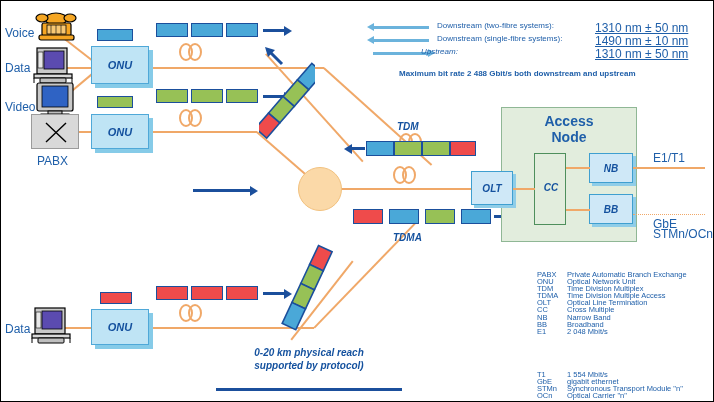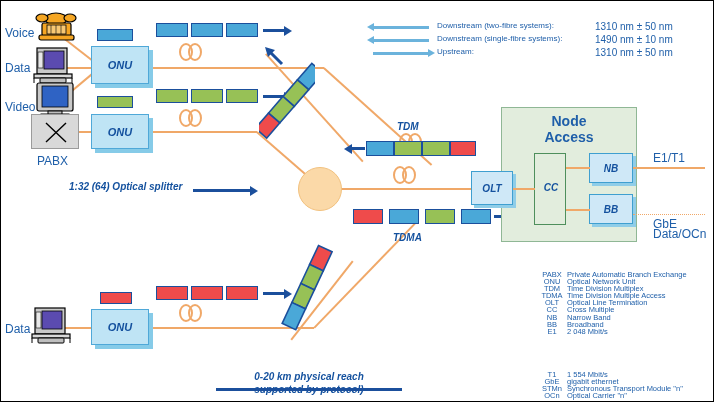--- a/index.html
+++ b/index.html
@@ -55,23 +55,23 @@
   .ccbox{position:absolute;background:#e2eddd;border:1.5px solid #4e8f5c;box-sizing:border-box;}
 
   
   .pabx{position:absolute;background:#d9d9d9;border:1.5px solid #9b9b9b;box-sizing:border-box;}
   .legend-line{position:absolute;height:3px;background:#6bb3dc;}
   .legend-line.l:after{content:"";position:absolute;left:-6px;top:-3px;
      border-right:7px solid #6bb3dc;border-top:4px solid transparent;border-bottom:4px solid transparent;}
   .legend-line.r:after{content:"";position:absolute;right:-6px;top:-3px;
      border-left:7px solid #6bb3dc;border-top:4px solid transparent;border-bottom:4px solid transparent;}
 
-  .abbr-row{position:absolute;font-size:7.5px;color:#1f5fa9;white-space:nowrap;text-align:center;}
+  .abbr-row{position:absolute;font-size:7.5px;color:#1f5fa9;white-space:nowrap;}
   .abbr-key{display:inline-block;width:30px;}
-  .wl{position:absolute;font-size:10px;color:#1f5fa9;white-space:nowrap;}
+  .wl{position:absolute;font-size:12px;color:#1f5fa9;white-space:nowrap;text-decoration:underline;}
   .ldesc{position:absolute;font-size:8px;color:#1f5fa9;white-space:nowrap;}
   .underbar{position:absolute;height:3px;background:#1b4f9c;}
 </style>
 </head>
 <body>
 
 <div id="canvas">
 
   <div class="fline" style="left:55px;top:66px;width:42px;"></div>
   <div class="fline-d" style="left:60px;top:34px;width:44px;transform:rotate(38deg);"></div>
@@ -231,41 +231,40 @@
       <g transform="rotate(25 28 52)">
         <rect x="21" y="5" width="15" height="21" fill="#ef4b4b" stroke="#1b4f9c" stroke-width="1.6"></rect>
         <rect x="21" y="26" width="15" height="21" fill="#97c156" stroke="#1b4f9c" stroke-width="1.6"></rect>
         <rect x="21" y="47" width="15" height="21" fill="#97c156" stroke="#1b4f9c" stroke-width="1.6"></rect>
         <rect x="21" y="68" width="15" height="23" fill="#4aa8d8" stroke="#1b4f9c" stroke-width="1.6"></rect>
       </g>
     </svg>
   </div>
 
   <div class="splitter" style="left:297px;top:166px;width:42px;height:42px;"></div>
-  <div class="abs ital" style="left:68px;top:180px;font-size:10px;">1:32 (64) Optical splitter</div>
   <div class="arrow-r" style="left:192px;top:188px;width:58px;"></div>
 
   <div class="abs ital" style="left:396px;top:120px;font-size:10px;">TDM</div>
   <div class="cell c-blue" style="left:365px;top:140px;width:28px;height:15px;"></div>
   <div class="cell c-green" style="left:393px;top:140px;width:28px;height:15px;"></div>
   <div class="cell c-green" style="left:421px;top:140px;width:28px;height:15px;"></div>
   <div class="cell c-red" style="left:449px;top:140px;width:26px;height:15px;"></div>
   <div class="arrow-l" style="left:350px;top:146px;width:14px;"></div>
 
   <div class="cell c-red" style="left:352px;top:208px;width:30px;height:15px;"></div>
   <div class="cell c-blue" style="left:388px;top:208px;width:30px;height:15px;"></div>
   <div class="cell c-green" style="left:424px;top:208px;width:30px;height:15px;"></div>
   <div class="cell c-blue" style="left:460px;top:208px;width:30px;height:15px;"></div>
   <div class="arrow-r" style="left:493px;top:214px;width:16px;"></div>
   <div class="abs ital" style="left:392px;top:231px;font-size:10px;">TDMA</div>
 
   <div class="anode" style="left:500px;top:106px;width:136px;height:135px;"></div>
   <div class="abs" style="left:500px;top:112px;width:136px;text-align:center;">
+    <div class="lbl" style="font-size:14px;">Access</div>
     <div class="lbl" style="font-size:14px;">Node</div>
-    <div class="lbl" style="font-size:14px;">Access</div>
   </div>
 
   <div class="blk" style="left:470px;top:170px;width:42px;height:34px;">
     <span style="margin-top:11px;font-size:10px;">OLT</span>
   </div>
 
   <div class="ccbox" style="left:533px;top:152px;width:32px;height:72px;">
     <span class="abs" style="left:0;top:28px;width:32px;text-align:center;font-style:italic;font-weight:bold;color:#14519e;font-size:10px;">CC</span>
   </div>
 
@@ -277,40 +276,41 @@
   </div>
 
   <div class="fline" style="left:512px;top:187px;width:22px;"></div>
   <div class="fline" style="left:565px;top:166px;width:24px;"></div>
   <div class="fline" style="left:565px;top:208px;width:24px;"></div>
 
   <div class="fline" style="left:632px;top:166px;width:72px;"></div>
   <div class="abs lbl-sm" style="left:652px;top:150px;">E1/T1</div>
   <div class="dotline" style="left:632px;top:213px;width:72px;"></div>
   <div class="abs lbl-sm" style="left:652px;top:216px;">GbE</div>
-  <div class="abs lbl-sm" style="left:652px;top:226px;">Data/OCn</div>
-
-  <div class="abs" style="left:213px;top:345px;width:190px;text-align:center;margin-top:24px;">
+  <div class="abs lbl-sm" style="left:652px;top:226px;">STMn/OCn</div>
+
+  <div class="abs" style="left:213px;top:345px;width:190px;text-align:center;">
     <div class="ital" style="font-size:10px;line-height:13px;">0-20 km physical reach</div>
     <div class="ital" style="font-size:10px;line-height:13px;">supported by protocol)</div>
   </div>
   <div class="underbar" style="left:215px;top:387px;width:186px;"></div>
 
   <div class="legend-line l" style="left:372px;top:25px;width:56px;"></div>
   <div class="ldesc" style="left:436px;top:20px;">Downstream (two-fibre systems):</div>
   <div class="wl" style="left:594px;top:20px;">1310 nm  ±  50 nm</div>
 
   <div class="legend-line l" style="left:372px;top:38px;width:56px;"></div>
   <div class="ldesc" style="left:436px;top:33px;">Downstream (single-fibre systems):</div>
   <div class="wl" style="left:594px;top:33px;">1490 nm  ±  10 nm</div>
 
   <div class="legend-line r" style="left:372px;top:51px;width:56px;"></div>
-  <div class="ldesc" style="left:436px;top:46px;">Upstream:</div>
+  <div class="ldesc" style="left:420px;top:46px;font-style:italic;">Upstream:</div>
   <div class="wl" style="left:594px;top:46px;">1310 nm  ±  50 nm</div>
 
+  <div class="abs" style="left:398px;top:68px;font-size:8px;color:#1f5fa9;font-weight:bold;white-space:nowrap;">Maximum bit rate 2 488 Gbit/s both downstream and upstream</div>
 
   <div class="abs" style="left:536px;top:262px;">
     <div style="height:7.1px;"><span class="abbr-row" style="position:relative;"><span class="abbr-key">PABX</span><span>Private Automatic Branch Exchange</span></span></div>
     <div style="height:7.1px;"><span class="abbr-row" style="position:relative;"><span class="abbr-key">ONU</span><span>Optical Network Unit</span></span></div>
     <div style="height:7.1px;"><span class="abbr-row" style="position:relative;"><span class="abbr-key">TDM</span><span>Time Division Multiplex</span></span></div>
     <div style="height:7.1px;"><span class="abbr-row" style="position:relative;"><span class="abbr-key">TDMA</span><span>Time Division Multiple Access</span></span></div>
     <div style="height:7.1px;"><span class="abbr-row" style="position:relative;"><span class="abbr-key">OLT</span><span>Optical Line Termination</span></span></div>
     <div style="height:7.1px;"><span class="abbr-row" style="position:relative;"><span class="abbr-key">CC</span><span>Cross Multiple</span></span></div>
     <div style="height:7.1px;"><span class="abbr-row" style="position:relative;"><span class="abbr-key">NB</span><span>Narrow Band</span></span></div>
     <div style="height:7.1px;"><span class="abbr-row" style="position:relative;"><span class="abbr-key">BB</span><span>Broadband</span></span></div>

